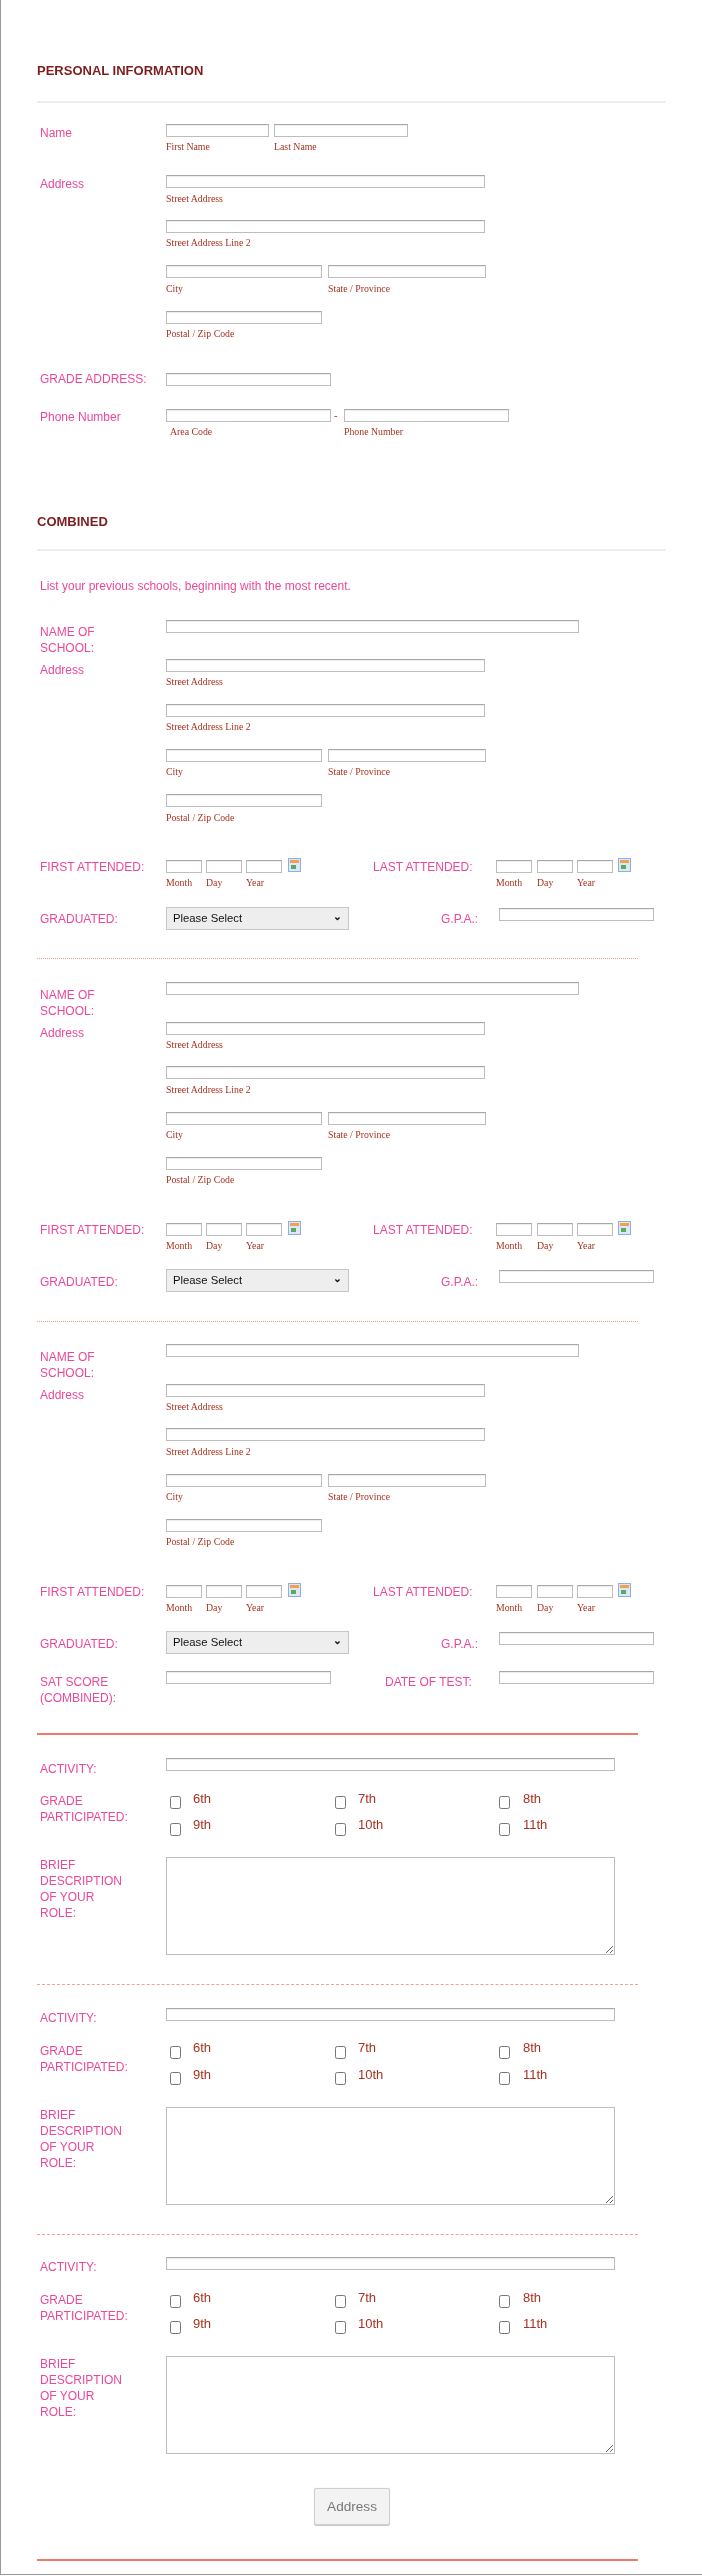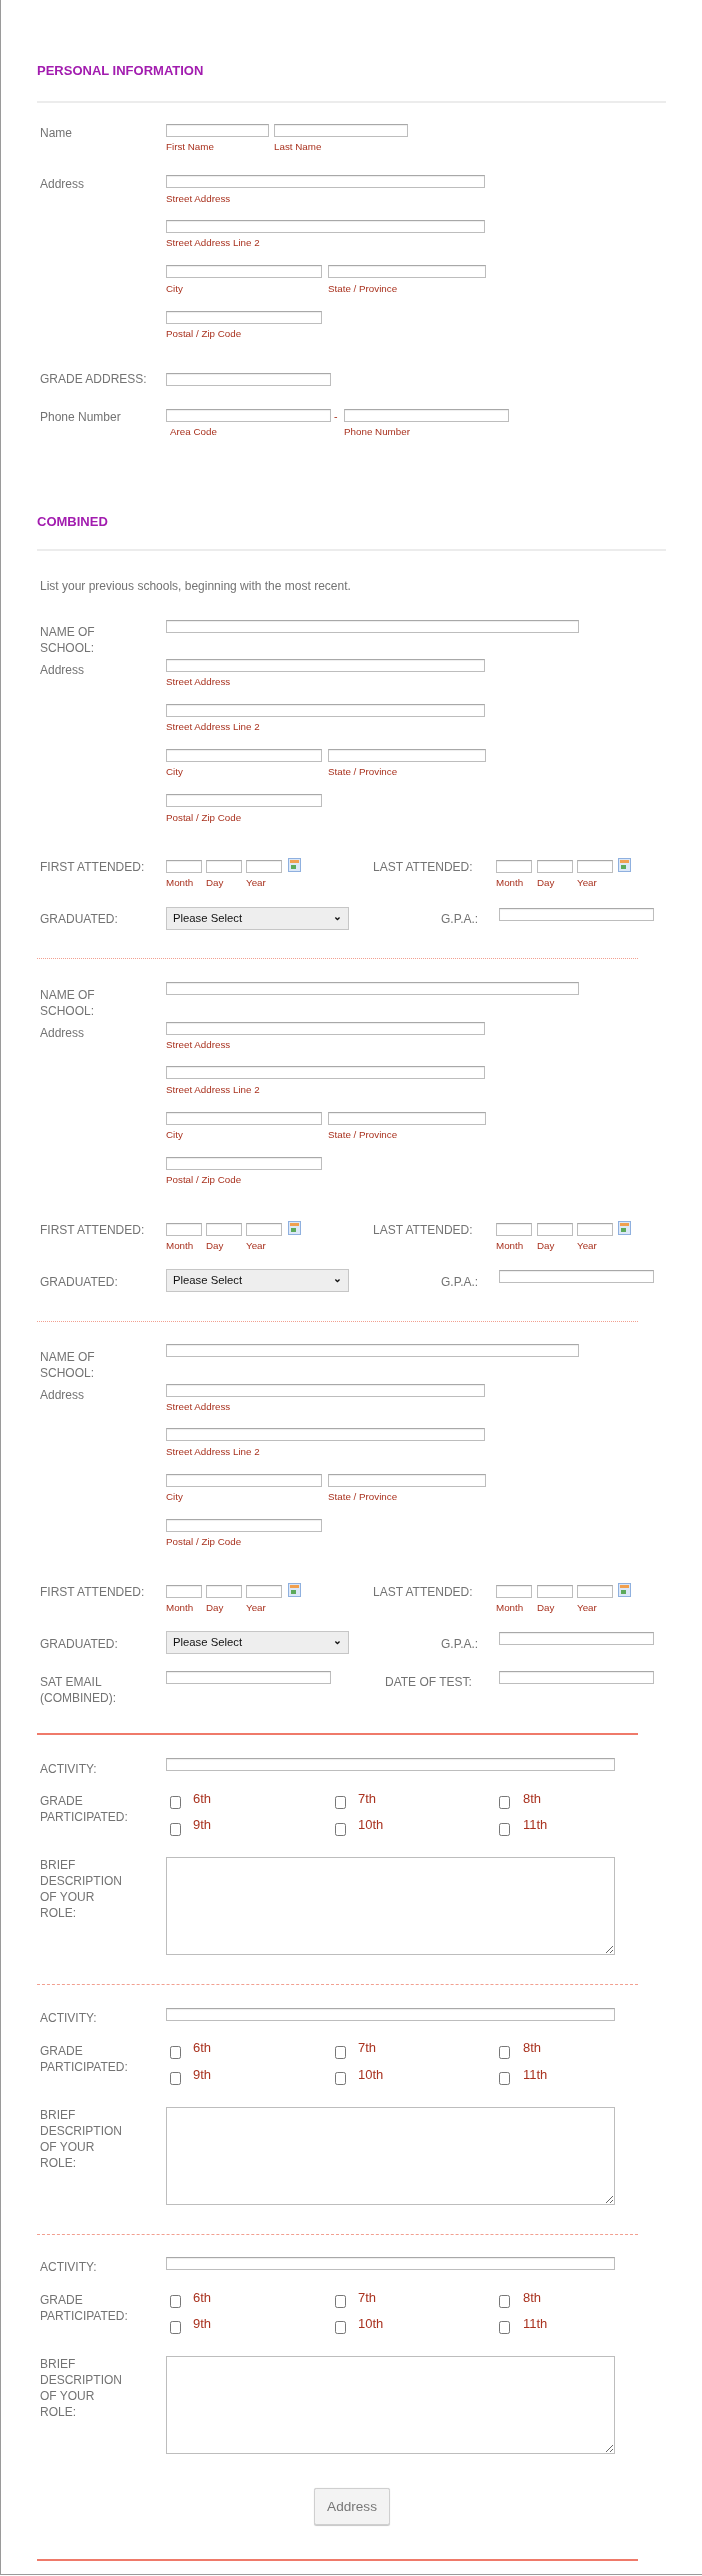--- a/index.html
+++ b/index.html
@@ -1,21 +1,21 @@
 <!DOCTYPE html>
 <html style="font-size:12px"><head>
 <meta charset="utf-8">
 <style>
   html,body{margin:0;padding:0;background:#fff;}
   body{width:703px;height:2576px;position:relative;overflow:hidden;font-family:"Liberation Sans",sans-serif;}
   .frame{position:absolute;left:0;top:0;width:701px;height:2574px;border:0.8px solid #9a9a9a;border-top:none;}
-  .heading{position:absolute;left:37px;color:#a21caf;font-weight:bold;font-size:13px;}
+  .heading{position:absolute;left:37px;color:#7f1d1d;font-weight:bold;font-size:13px;}
   .hr-grey{position:absolute;left:37px;width:629px;height:1.5px;background:#ececec;}
-  .lbl{position:absolute;left:40px;color:#737373;font-size:12px;line-height:16px;}
-  .sub{position:absolute;color:#a9321f;font-size:9.8px;}
+  .lbl{position:absolute;left:40px;color:#ec4899;font-size:12px;line-height:16px;}
+  .sub{position:absolute;color:#a9321f;font-size:9.8px;font-family:Liberation Serif, serif;}
   .inp{position:absolute;height:10.6px;border:0.8px solid #bdbdbd;border-top-color:#a8a8a8;background:#fff;box-shadow:inset 0 0.8px 0.8px #e8e8e8;padding:0;margin:0;outline:none;font-size:9px;}
   .ta{position:absolute;border:0.8px solid #bdbdbd;background:#fff;resize:both;padding:0;margin:0;outline:none;}
   .sel{position:absolute;height:21px;width:181px;border:0.8px solid #c6c6c6;background:#eeeeee;font-size:11.3px;color:#111;}
   .sel .txt{position:absolute;left:6px;top:3.8px;}
   .sel .chev{position:absolute;right:6px;top:2.3px;font-size:10.6px;font-weight:bold;}
   .cal{position:absolute;width:10.6px;height:12px;border:0.8px solid #8fb0df;background:#dce8f8;}
   .cal::before{content:"";position:absolute;left:0.8px;top:0.8px;width:9px;height:3px;background:#f0a050;}
   .cal::after{content:"";position:absolute;left:2.3px;top:6px;width:4.5px;height:3.8px;background:#5caa5c;}
   .sep-dot{position:absolute;left:37px;width:601px;height:0;border-top:1.5px dotted #f2a090;}
   .sep-dash{position:absolute;left:37px;width:601px;height:0;border-top:1.5px dashed #f2a090;}
@@ -168,21 +168,21 @@
     <div class="sub" style="left:496px;top:1602px">Month</div>
     <div class="sub" style="left:537px;top:1602px">Day</div>
     <div class="sub" style="left:577px;top:1602px">Year</div>
     <div class="lbl" style="top:1636px">GRADUATED:</div>
     <div class="sel" style="left:166px;top:1631px">
       <span class="txt">Please Select</span>
       <span class="chev">⌄</span>
     </div>
     <div class="lbl" style="left:441px;top:1636px">G.P.A.:</div>
     <input class="inp" style="left: 499px; top: 1632px; width: 153px;">
-    <div class="lbl" style="top:1674px;width:91px">SAT EMAIL (COMBINED):</div>
+    <div class="lbl" style="top:1674px;width:91px">SAT SCORE (COMBINED):</div>
     <input class="inp" style="left: 166px; top: 1671px; width: 163px;">
     <div class="lbl" style="left:385px;top:1674px">DATE OF TEST:</div>
     <input class="inp" style="left: 499px; top: 1671px; width: 153px;">
     <div class="sep-solid" style="top:1733px"></div>
   </div>
 <div id="activities">
     <div class="lbl" style="top:1761px">ACTIVITY:</div>
     <input class="inp" style="left: 166px; top: 1758px; width: 447px;">
     <div class="lbl" style="top:1793px;width:91px">GRADE PARTICIPATED:</div>
     <div class="cb" style="left:170px;top:1796px"></div>

